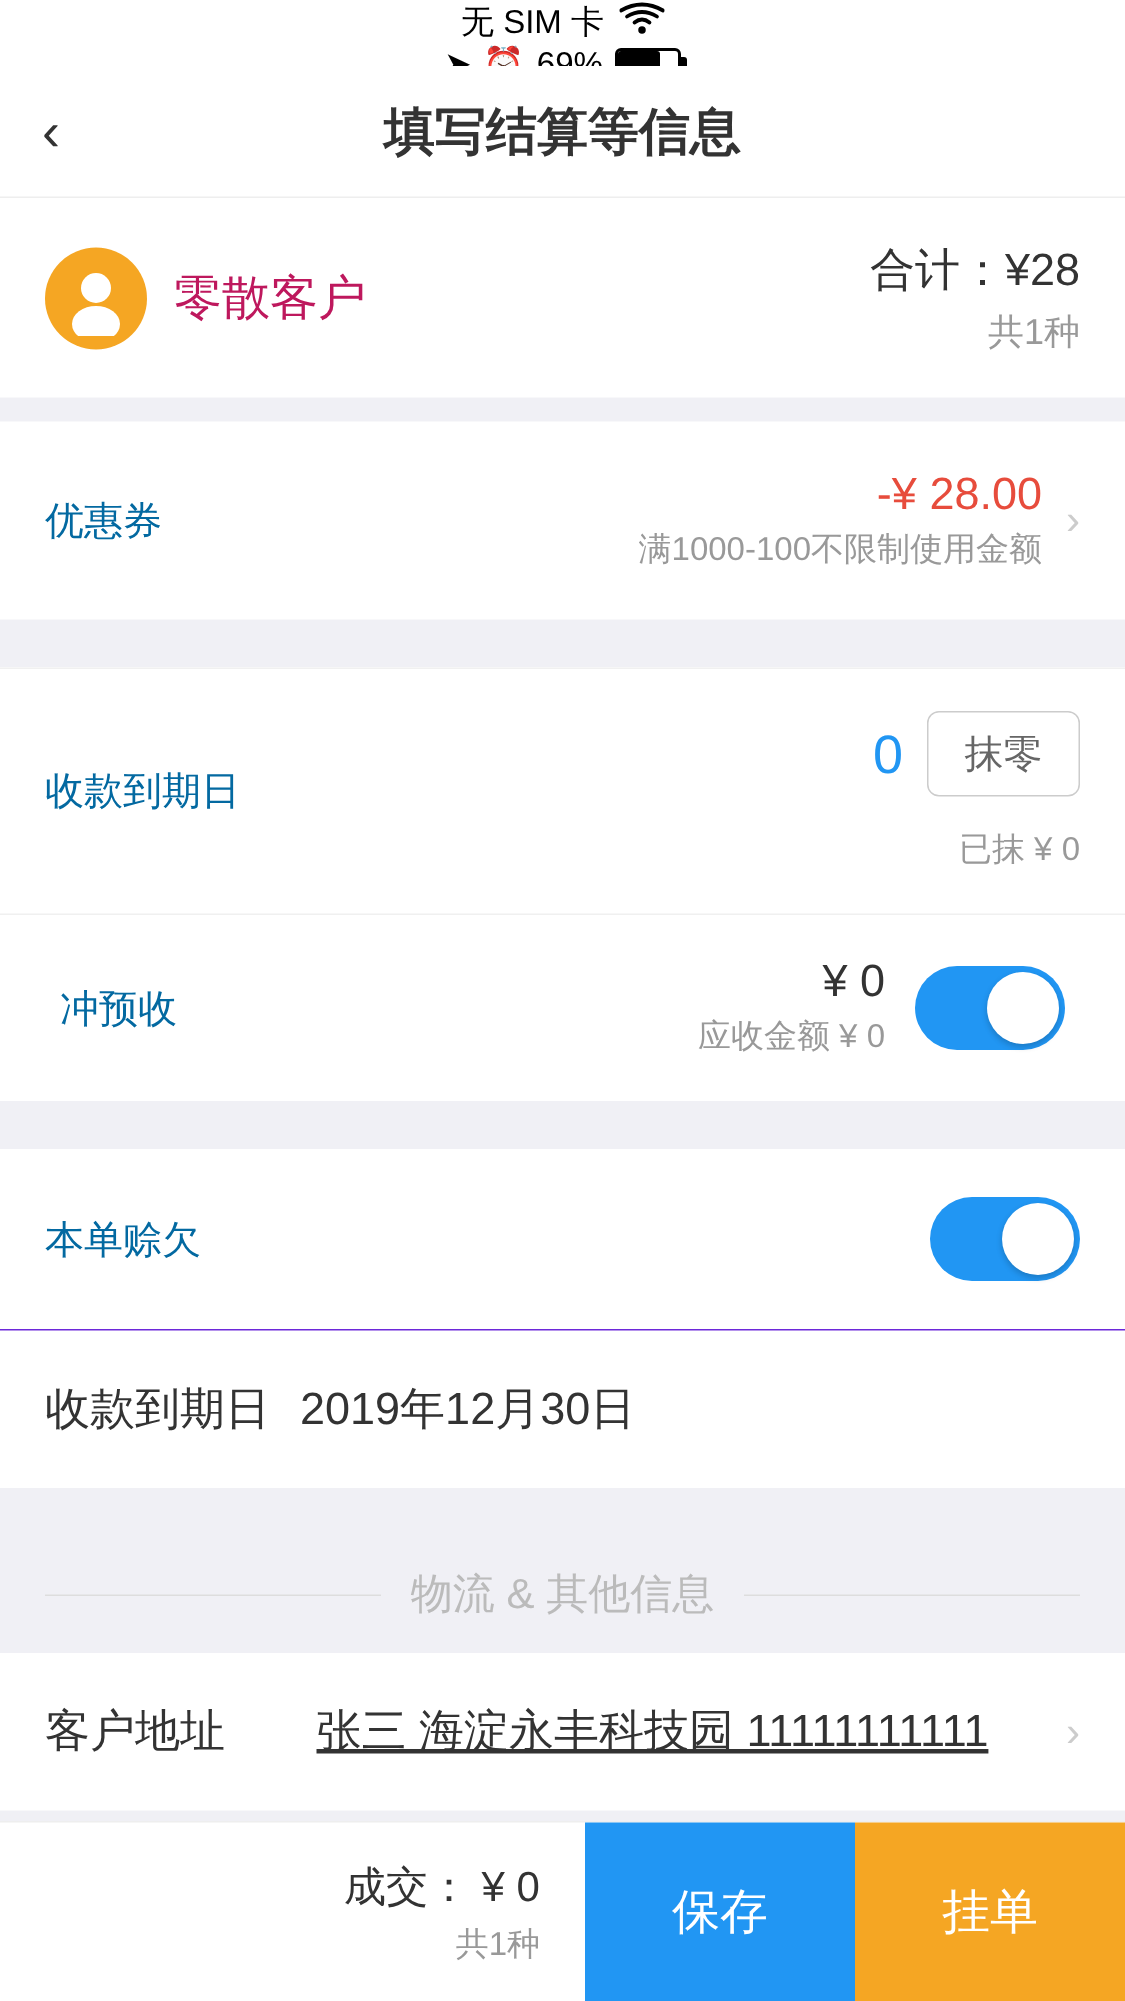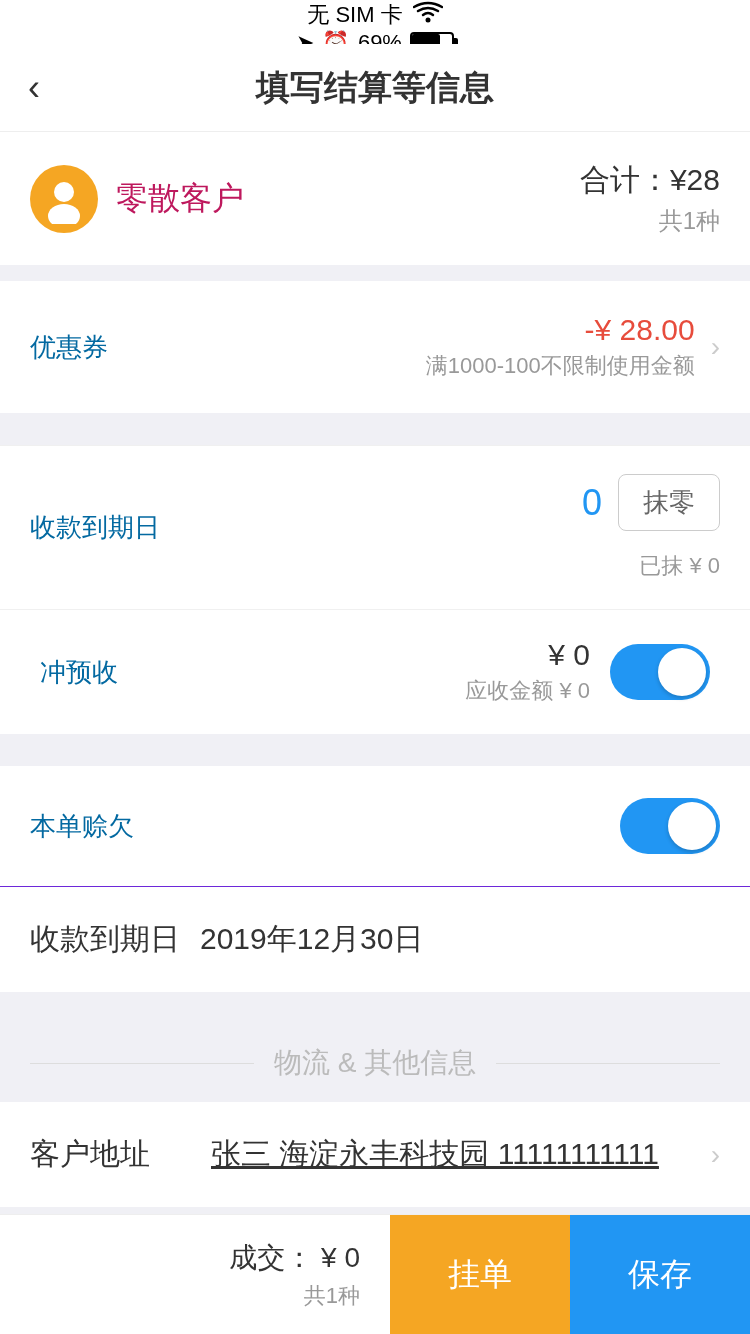--- a/index.html
+++ b/index.html
@@ -502,15 +502,15 @@
 <div class="bottom-spacer"></div>
 
 <div class="bottom-bar">
   <div class="bottom-info">
     <div class="bottom-deal">
       <span>成交：</span>
       <span>¥ 0</span>
     </div>
     <div class="bottom-count">共1种</div>
   </div>
+  <div class="bottom-btn btn-save">保存</div>
   <div class="bottom-btn btn-pending">挂单</div>
-  <div class="bottom-btn btn-save">保存</div>
 </div>
 
 </body></html>

